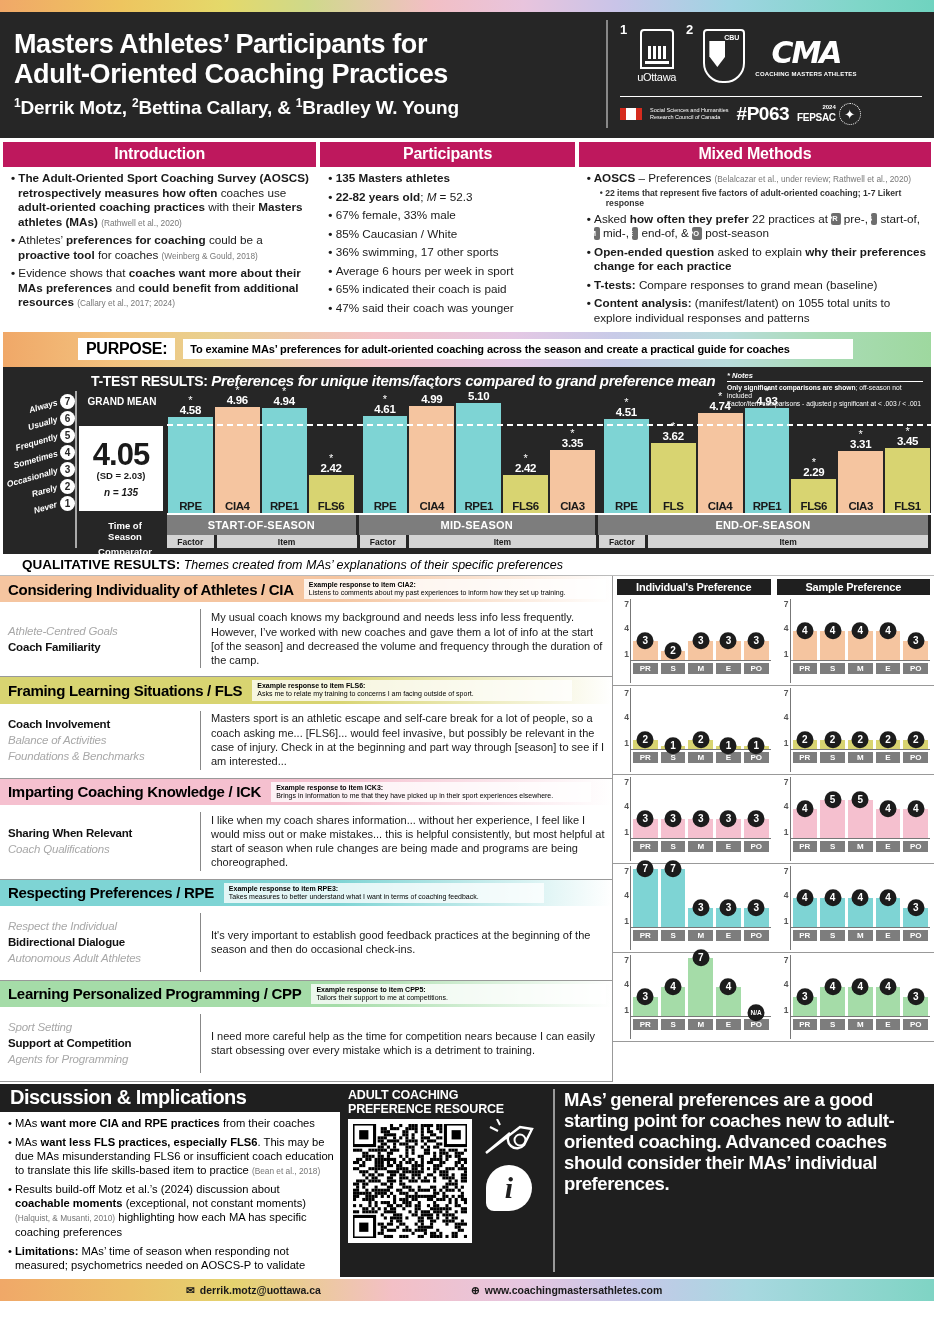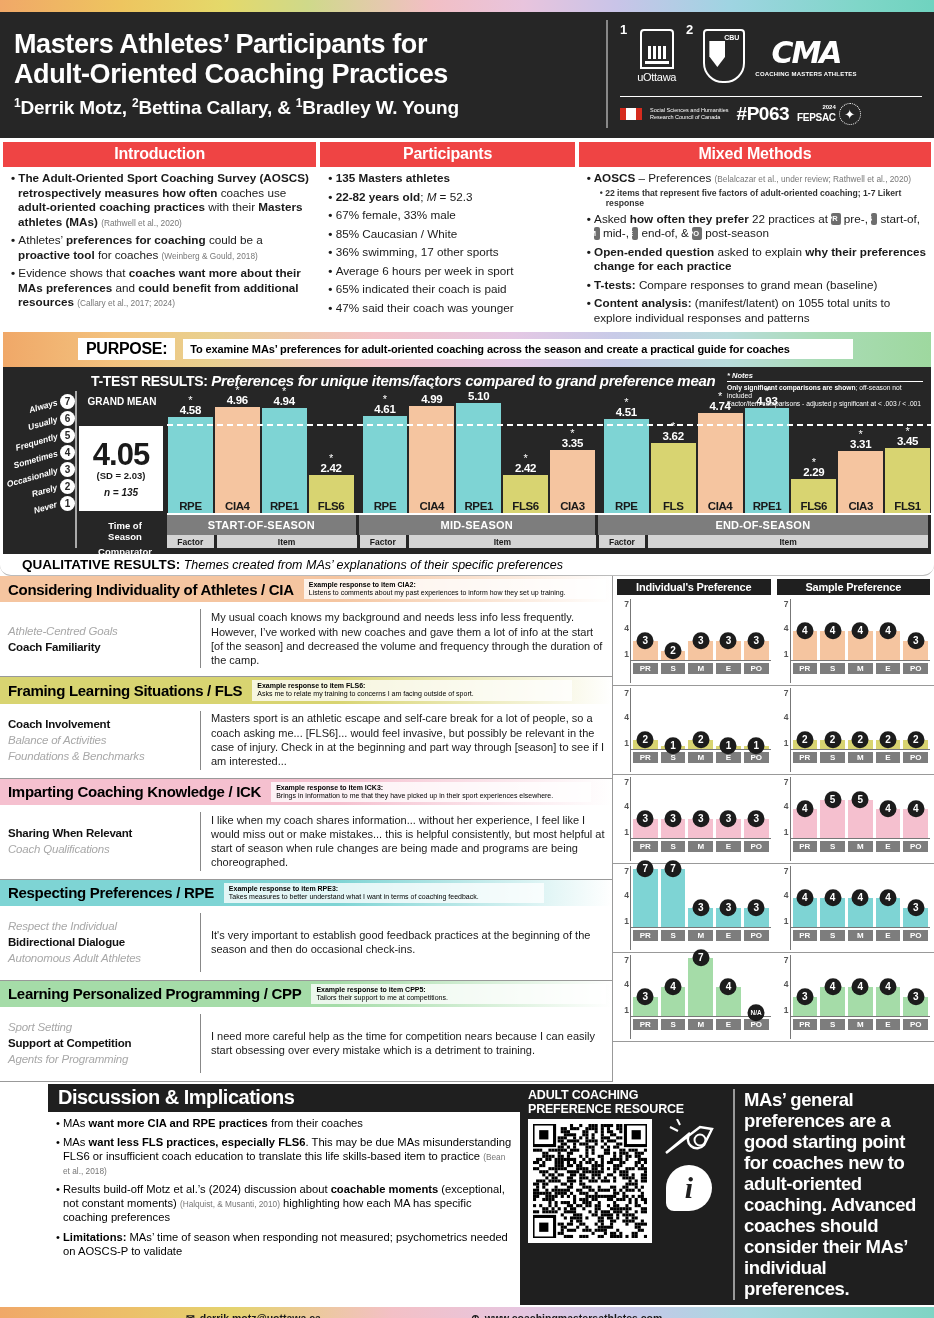--- a/index.html
+++ b/index.html
@@ -79,21 +79,21 @@
   .fepsac-name { font-size: 10px; font-weight: bold; letter-spacing: -0.3px; }
   .fepsac-star {
     width: 22px; height: 22px; border: 1.5px dotted #fff; border-radius: 50%;
     display: flex; align-items: center; justify-content: center; font-size: 13px;
   }
   
   .cols { display: flex; gap: 4px; padding: 4px 3px 0 3px; }
   .col { background: #fff; }
   .col1 { width: 314px; } .col2 { width: 255px; } .col3 { width: 353px; }
   .col-head {
-    background: #ef4444; color: #fff; text-align: center;
+    background: #be185d; color: #fff; text-align: center;
     font-size: 16px; font-weight: bold; padding: 3px 0 4px 0; letter-spacing: -0.2px;
   }
   .col-body { padding: 4px 4px 0 6px; font-size: 11.7px; line-height: 1.24; color: #1a1a1a; }
   .col-body li { list-style: none; margin-bottom: 4px; text-indent: -7px; padding-left: 9px; }
   .col-body li::before { content: "\2022  "; font-weight: bold; }
   .cite { font-size: 8.3px; color: #777; }
   .sub-bullet {
     font-size: 8.6px; margin-left: 13px; margin-top: -2px; margin-bottom: 3px;
     text-indent: -6px; padding-left: 8px; font-weight: bold; color: #333;
   }
@@ -174,21 +174,20 @@
     font-weight: bold; padding: 4px 0; margin-right: 3px; letter-spacing: 0.2px;
   }
   .comp-cell {
     background: #d4d4d4; color: #1a1a1a; text-align: center; font-size: 8.5px;
     font-weight: bold; padding: 1.5px 0; margin-right: 3px;
   }
   
   .qual-header {
     padding: 3px 0 3px 22px; font-size: 13.5px; background: #fff;
     border-bottom: 1px solid #bbb;
-    border-radius: 11px;
   }
   .qual-header b { font-weight: bold; }
   .qual-header em { font-size: 12.5px; }
   .qual-wrap { display: flex; }
   .qual-left { width: 612px; }
   .qual-right { width: 322px; border-left: 1px solid #999; }
   .theme-band {
     display: flex; align-items: center; gap: 10px; padding: 3px 6px 3px 8px;
   }
   .theme-name { font-size: 15px; font-weight: bold; letter-spacing: -0.3px; white-space: nowrap; }
@@ -226,21 +225,21 @@
     font-size: 10px; font-weight: bold; display: flex; align-items: center; justify-content: center;
   }
   .mbubble.na { font-size: 6.5px; }
   .mini-xlabs { display: flex; gap: 3px; padding: 2px 2px 0 2px; }
   .mini-xlabs span {
     flex: 1; background: #7d7d7d; color: #fff; text-align: center;
     font-size: 8px; font-weight: bold; padding: 1px 0;
   }
   
   .disc-wrap { display: flex; margin-top: 2px; }
-  .disc-left { width: 472px; margin-left: 48px; }
+  .disc-left { width: 340px; }
   .disc-head {
     background: #1f1f1f; color: #fff; font-size: 20px; font-weight: bold;
     padding: 2px 0 3px 10px; letter-spacing: -0.5px;
   }
   .disc-body { padding: 4px 6px 0 6px; font-size: 11.2px; line-height: 1.26; }
   .disc-body li { list-style: none; margin-bottom: 5px; text-indent: -7px; padding-left: 9px; }
   .disc-body li::before { content: "\2022  "; }
   .disc-right { flex: 1; background: #1f1f1f; color: #fff; display: flex; padding: 5px 6px 5px 8px; }
   .qr-col { width: 205px; }
   .qr-title { font-size: 12.5px; font-weight: bold; line-height: 1.1; letter-spacing: -0.2px; }

